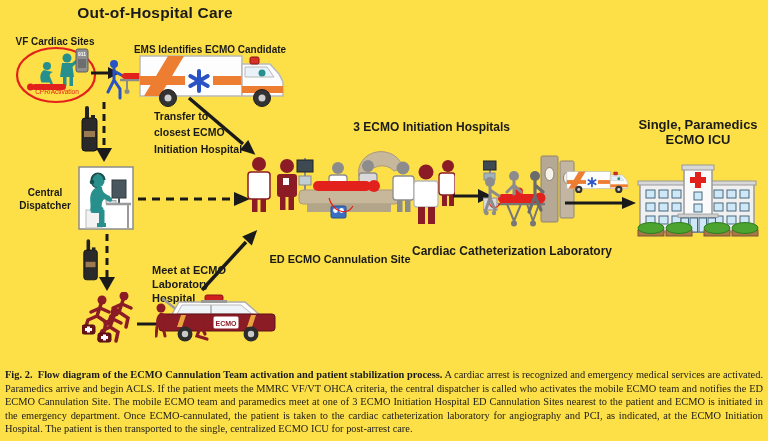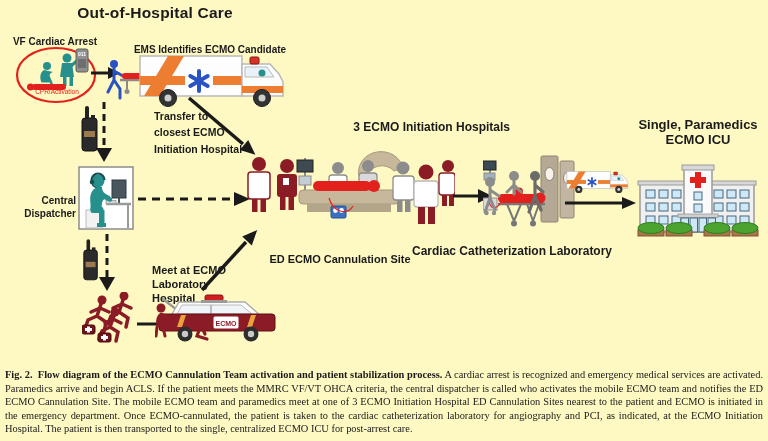--- a/index.html
+++ b/index.html
@@ -1,16 +1,16 @@
 <!DOCTYPE html>
 <html><head>
 <meta charset="utf-8">
 <style>
   html,body{margin:0;padding:0;background:#ffffff;}
-  .canvas{position:relative;width:768px;height:441px;background:#fef9c3;overflow:hidden;
+  .canvas{position:relative;width:768px;height:441px;background:#fde047;overflow:hidden;
           font-family:"Liberation Sans",sans-serif;}
   .abs{position:absolute;}
   .lbl{position:absolute;font-family:"Liberation Sans",sans-serif;font-weight:bold;
        color:#1a1a1a;white-space:pre-line;}
   .ctr{text-align:center;}
   .h1{font-size:15.5px;letter-spacing:.2px;}
   .h2{font-size:12px;text-align:right;}
   .h3{font-size:13px;line-height:1.18;}
   .n10{font-size:10px;line-height:1.25;}
   .n105{font-size:10.5px;line-height:1.55;}
@@ -26,21 +26,21 @@
 </head>
 <body>
 
 <div class="canvas">
 
   <div class="lbl ctr h1 abs" style="left:40px;top:4px;width:230px;">Out-of-Hospital Care</div>
   <div class="lbl ctr h2 abs" style="left:300px;top:120px;width:210px;">3 ECMO Initiation Hospitals</div>
   <div class="lbl ctr h3 abs" style="left:628px;top:117px;width:140px;">Single, Paramedics
 ECMO ICU</div>
 
-  <div class="lbl ctr n10 nowrap abs" style="left:5px;top:36px;width:100px;">VF Cardiac Arrest</div>
+  <div class="lbl ctr n10 nowrap abs" style="left:5px;top:36px;width:100px;">VF Cardiac Sites</div>
 
   <div class="abs" style="left:14px;top:46px;">
     <svg width="86" height="58" viewBox="0 0 86 58">
       <ellipse cx="42" cy="29" rx="39" ry="27" fill="none" stroke="#e3211c" stroke-width="2.2"></ellipse>
 
       <circle cx="53" cy="12" r="4.5" fill="#27908C"></circle>
       <path d="M48,17 h10 l2,14 h-14 z" fill="#27908C"></path>
       <rect x="49" y="31" width="3.5" height="9" fill="#27908C"></rect>
       <rect x="55.5" y="31" width="3.5" height="9" fill="#27908C"></rect>
       <line x1="57" y1="20" x2="65" y2="13" stroke="#27908C" stroke-width="3" stroke-linecap="round"></line>
@@ -124,21 +124,21 @@
   <div class="lbl n105 abs" style="left:146px;top:108px;width:110px;margin-left:8px;">Transfer to
 closest ECMO
 Initiation Hospital</div>
   <div class="abs" style="left:185px;top:94px;">
     <svg width="78" height="70" viewBox="0 0 78 70">
       <line x1="4" y1="4" x2="58" y2="50" stroke="#1a1a1a" stroke-width="3.5"></line>
       <polygon points="0,-6.5 15,0 0,6.5" transform="translate(59,51) rotate(40.5)" fill="#1a1a1a"></polygon>
     </svg>
   </div>
 
-  <div class="lbl ctr n10 abs" style="left:14px;top:195px;width:62px;text-align:right;">Central
+  <div class="lbl ctr n10 abs" style="left:14px;top:187px;width:62px;">Central
 Dispatcher</div>
   <div class="abs" style="left:78px;top:166px;">
     <svg width="56" height="64" viewBox="0 0 56 64">
       <rect x="1" y="1" width="54" height="62" fill="#ffffff" stroke="#8c8c8c" stroke-width="1.5"></rect>
       <rect x="8" y="44" width="16" height="18" fill="#f2f2f2" stroke="#bbbbbb"></rect>
       <rect x="34" y="14" width="14" height="18" fill="#4a565e" stroke="#2f3a40"></rect>
       <line x1="41" y1="32" x2="41" y2="37" stroke="#4a565e" stroke-width="2"></line>
       <line x1="28" y1="38" x2="53" y2="38" stroke="#9a9a9a" stroke-width="2.5"></line>
       <line x1="50" y1="38" x2="50" y2="62" stroke="#9a9a9a" stroke-width="2"></line>
       <rect x="28" y="34.5" width="10" height="3" fill="#cfd6da" stroke="#9a9a9a" stroke-width="0.8"></rect>

